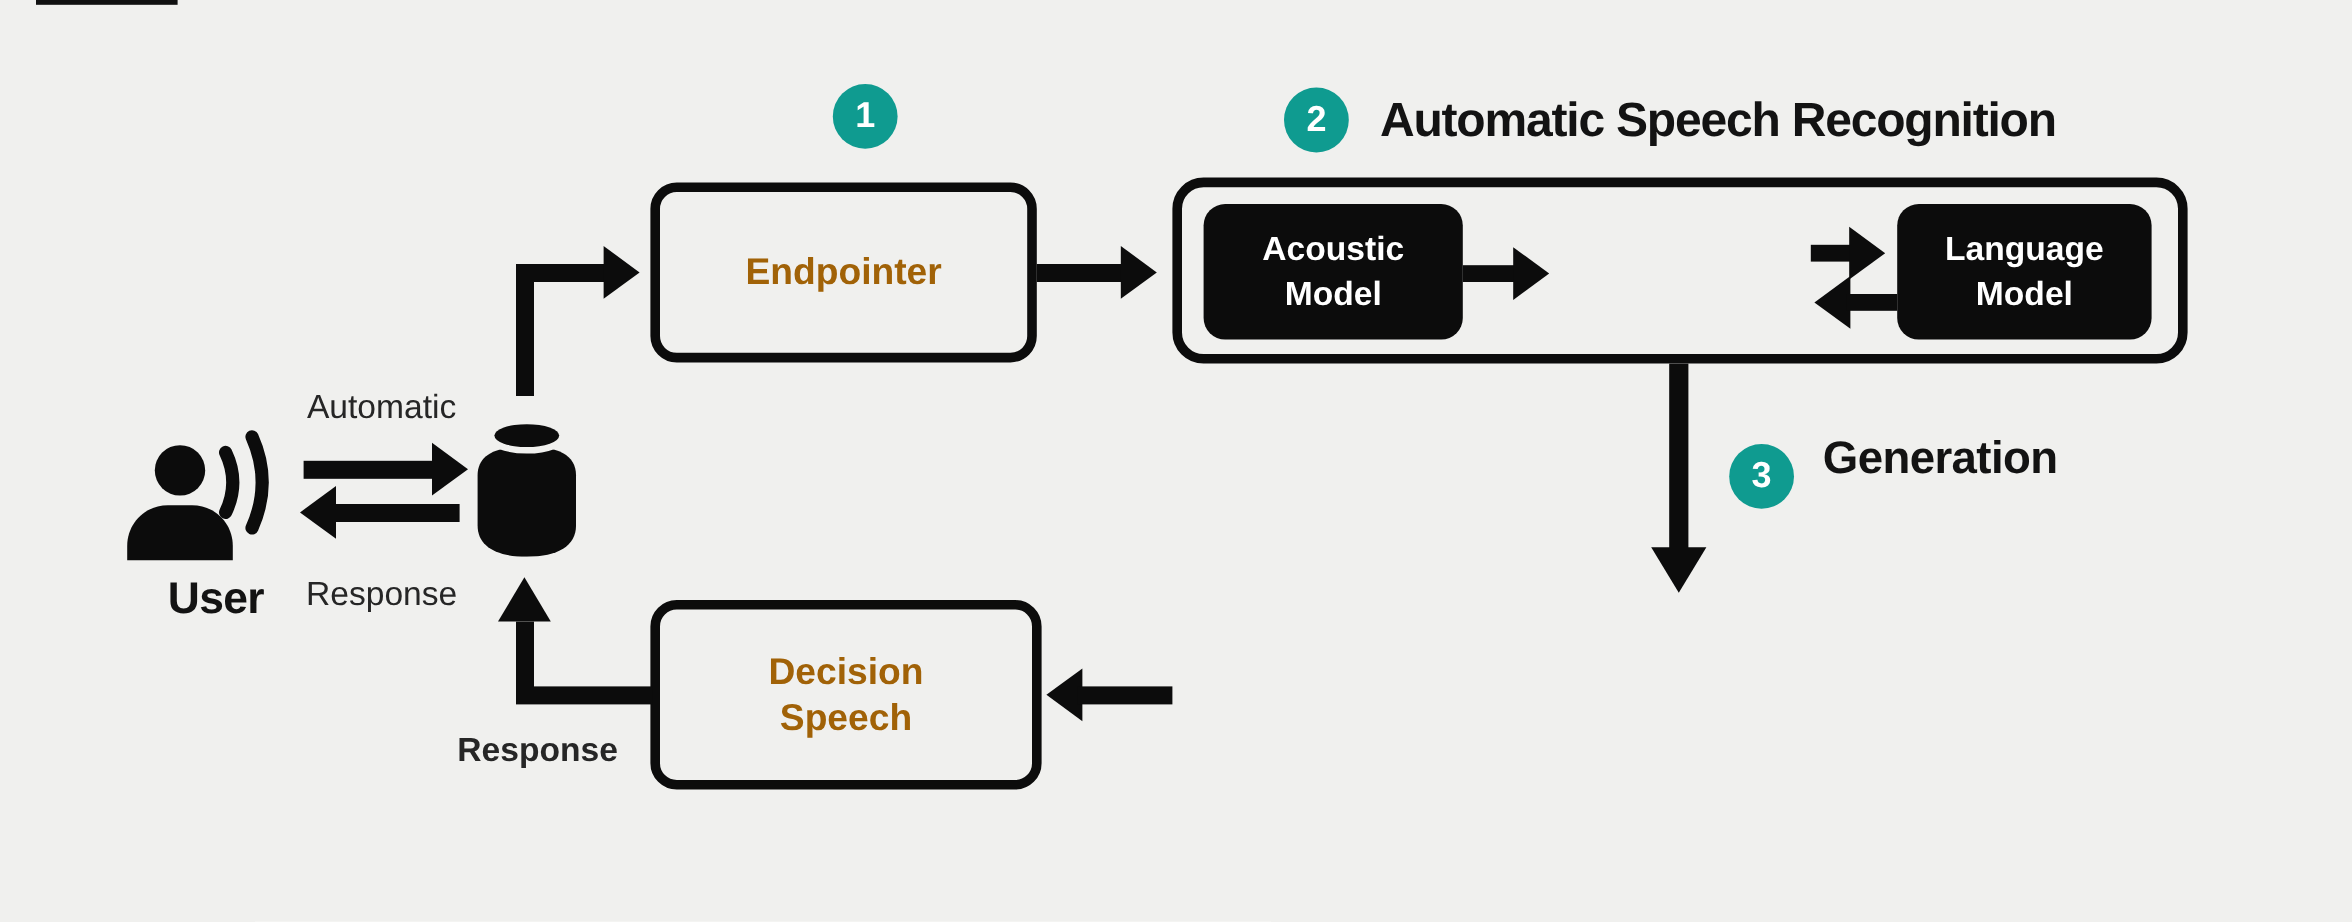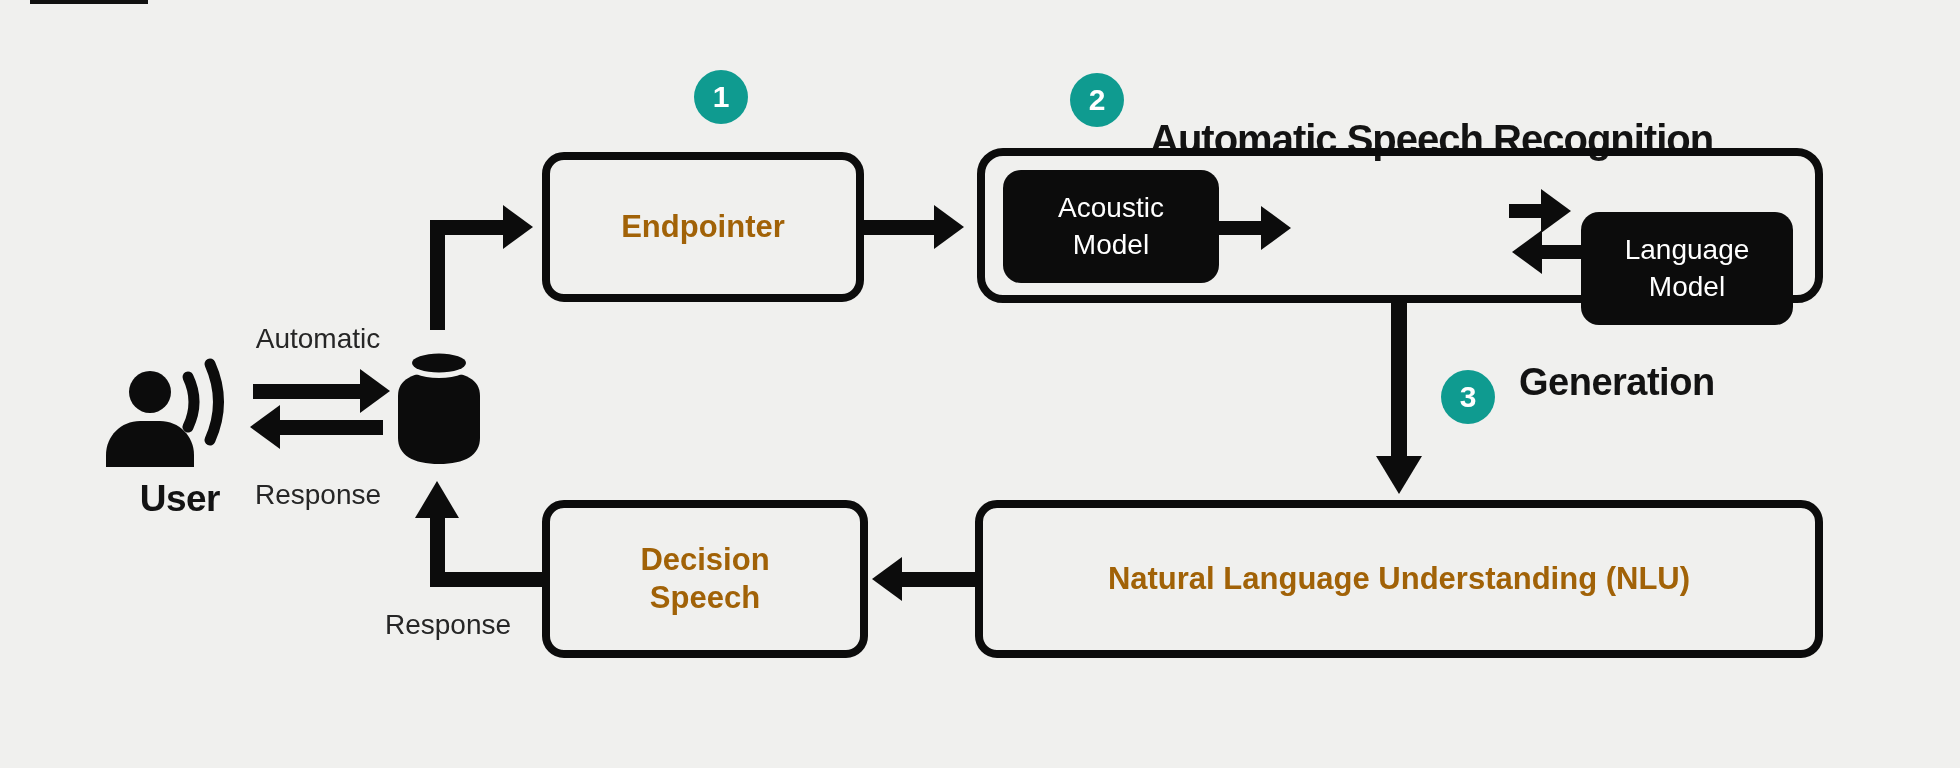--- a/index.html
+++ b/index.html
@@ -35,21 +35,21 @@
   .ah{width:0;height:0;}
   .ah-right{border-top:22px solid transparent;border-bottom:22px solid transparent;border-left:30px solid var(--ink,#0c0c0c);}
   .ah-left{border-top:22px solid transparent;border-bottom:22px solid transparent;border-right:30px solid var(--ink,#0c0c0c);}
   .ah-up{border-left:22px solid transparent;border-right:22px solid transparent;border-bottom:37px solid var(--ink,#0c0c0c);}
   .ah-down{border-left:23px solid transparent;border-right:23px solid transparent;border-top:38px solid var(--ink,#0c0c0c);}
   
   .flow-label{font-size:28px;color:#262626;text-align:center;line-height:1.2;}
   .title{font-weight:bold;font-size:40px;letter-spacing:-1px;white-space:nowrap;}
   .title-2line{font-weight:bold;font-size:38px;letter-spacing:-0.5px;line-height:48px;}
   .user-name{font-weight:bold;font-size:37px;text-align:right;letter-spacing:-0.5px;}
-  .two-line span{display:block;}
+  .two-line span{display:block;font-weight:bold;}
 </style>
 </head>
 <body>
 
 <div class="stage">
 
   <div class="abs" style="left:30px;top:0;width:118px;height:4px;background:#111;"></div>
 
   <svg class="abs" style="left:98px;top:345px;" width="140" height="122" viewBox="0 0 140 122">
     <circle cx="52" cy="47" r="21" fill="#0c0c0c"></circle>
@@ -77,56 +77,55 @@
   <div class="abs shaft" style="left:430px;top:220px;width:75px;height:15px;"></div>
   <div class="abs ah ah-right" style="left:503px;top:205px;"></div>
 
   <div class="abs badge" style="left:694px;top:70px;width:54px;height:54px;">1</div>
   <div class="abs node" style="left:542px;top:152px;width:322px;height:150px;">Endpointer</div>
 
   <div class="abs shaft" style="left:864px;top:220px;width:72px;height:15px;"></div>
   <div class="abs ah ah-right" style="left:934px;top:205px;"></div>
 
   <div class="abs badge" style="left:1070px;top:73px;width:54px;height:54px;">2</div>
-  <div class="abs title" style="left:1150px;top:76px;line-height:48px;margin-top:39px;">Automatic Speech Recognition</div>
+  <div class="abs title" style="left:1150px;top:76px;line-height:48px;">Automatic Speech Recognition</div>
 
   <div class="abs container-box" style="left:977px;top:148px;width:846px;height:155px;"></div>
 
   <div class="abs chip two-line" style="left:1003px;top:170px;width:216px;height:113px;">
     <div>
         <span>Acoustic</span>
         <span>Model</span>
       </div>
   </div>
 
   <div class="abs shaft" style="left:1219px;top:221px;width:44px;height:14px;"></div>
   <div class="abs ah ah-right" style="left:1261px;top:206px;"></div>
 
 
   <div class="abs shaft" style="left:1509px;top:204px;width:34px;height:14px;"></div>
   <div class="abs ah ah-right" style="left:1541px;top:189px;"></div>
   <div class="abs ah ah-left" style="left:1512px;top:230px;"></div>
   <div class="abs shaft" style="left:1539px;top:245px;width:42px;height:14px;"></div>
 
-  <div class="abs chip two-line" style="left:1581px;top:170px;width:212px;height:113px;margin-top:42px;">
+  <div class="abs chip two-line" style="left:1581px;top:170px;width:212px;height:113px;">
     <div>
         <span>Language</span>
         <span>Model</span>
       </div>
   </div>
 
   <div class="abs shaft" style="left:1391px;top:303px;width:16px;height:155px;"></div>
   <div class="abs ah ah-down" style="left:1376px;top:456px;"></div>
 
   <div class="abs badge" style="left:1441px;top:370px;width:54px;height:54px;">3</div>
   <div class="abs title-2line two-line" style="left:1519px;top:358px;">
     <span>Generation</span>
   </div>
 
-  <div class="abs node" style="left:975px;top:500px;width:848px;height:158px;">Natural Language Understanding (NLU)</div>
 
   <div class="abs ah ah-left" style="left:872px;top:557px;"></div>
   <div class="abs shaft" style="left:898px;top:572px;width:79px;height:15px;"></div>
 
   <div class="abs node two-line" style="left:542px;top:500px;width:326px;height:158px;">
     <div>
         <span>Decision</span>
         <span>Speech</span>
       </div>
   </div>

